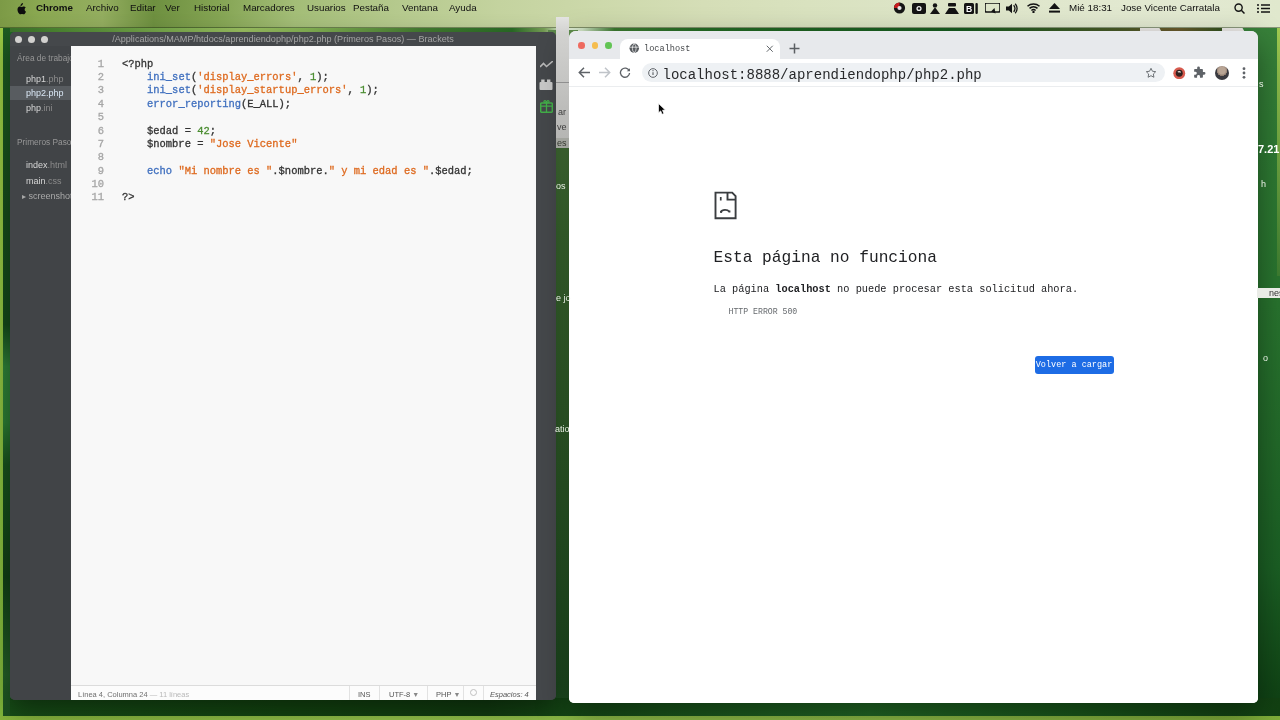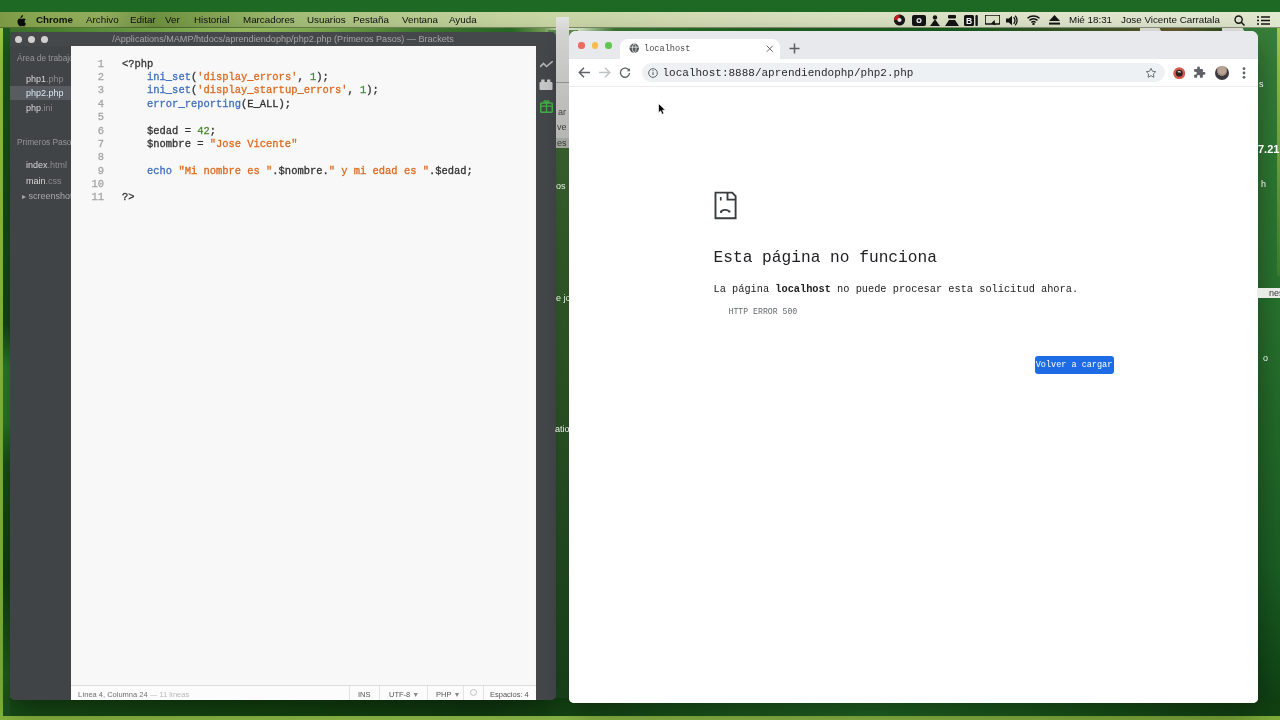--- a/index.html
+++ b/index.html
@@ -19,21 +19,21 @@
   .bg .leftline  { position:absolute; left:0; top:16px; width:3px; height:701px; background:linear-gradient(180deg,#9ccb45,#7fb63b); }
   .bg .leftdark  { position:absolute; left:3px; top:16px; width:7px; height:701px; background:linear-gradient(180deg,#1e5e22 0,#164d1b 28%,#14491a 44%,#2e8038 50%,#2b7c33 58%,#18521d 64%,#113f15 80%,#235f27 94%,#1b501f 100%); }
   .bg .bottombar { position:absolute; left:0; top:716px; width:1280px; height:4px; background:linear-gradient(90deg,#86b43c,#93c24a 30%,#8fbf47 70%,#7fae39 100%); }
   .bg .rightline { position:absolute; left:1277px; top:16px; width:3px; height:260px; background:linear-gradient(180deg,#a5ce52,#3e7e31); }
   .paper { position:absolute; background:#eceae7; }
   .paperA { left:1140px; top:20px; width:24px; height:16px; clip-path:polygon(0 0,62% 0,100% 100%,0 100%); }
   .paperB { left:1222px; top:20px; width:25px; height:16px; clip-path:polygon(0 0,64% 0,100% 100%,0 100%); }
   .dtxt { position:absolute; color:#e8efe4; font-size:9px; white-space:nowrap; }
 
   
-  .menubar { position:absolute; left:0; top:12px; width:1280px; height:16px;
+  .menubar { position:absolute; left:0; top:0; width:1280px; height:28px;
     background:linear-gradient(90deg,#7c9a46 0,#8aa851 3%,#93ad5f 8%,#6e9040 12%,#84a453 17%,#a3bd77 23%,#b5c98d 31%,#c4d39f 39%,#cdd9ab 47%,#d5deb7 55%,#d9e2bf 63%,#dce4c6 71%,#dfe6cb 79%,#e1e8cf 86%,#e2e9d1 93%,#e0e8cd 100%);
     border-bottom:1px solid rgba(30,50,20,.45);
     font-size:9.8px; color:#101010; }
   .menubar .item { position:absolute; top:1.5px; white-space:nowrap; }
 
   
   .bk { position:absolute; left:10px; top:32px; width:546px; height:668px;
     border-radius:5px; background:#45484b; box-shadow:0 10px 26px rgba(0,0,0,.42); overflow:hidden;padding-left:44px; }
   .bk .titlebar { position:absolute; left:0; top:0; width:100%; height:14px; background:#45484b; }
   .bk .titlebar .tl { position:absolute; top:4px; width:7px; height:7px; border-radius:50%; background:#d2d1cf; }
@@ -201,21 +201,21 @@
         <path d="M0.7 6.2h11.6M6.5 3v9.3" stroke="#43b049" stroke-width="1.3"></path>
         <path d="M6.5 3C4.5 3 3 1.5 4.5.7 6 0 6.5 3 6.5 3s.5-3 2-2.3C10 1.5 8.5 3 6.5 3z" fill="none" stroke="#43b049" stroke-width="1.1"></path>
       </svg>
     </div>
     <div class="status">
       <span style="position:absolute; left:7px; top:3.5px;">Línea 4, Columna 24 <span style="color:#b9b9b9;">— 11 líneas</span></span>
       <span style="position:absolute; left:287px; top:3.5px; color:#555;">INS</span>
       <span style="position:absolute; left:318px; top:3.5px; color:#555;">UTF-8 <span style="font-size:7px; color:#888;">▼</span></span>
       <span style="position:absolute; left:365px; top:3.5px; color:#555;">PHP <span style="font-size:7px; color:#888;">▼</span></span>
       <span style="position:absolute; left:399px; top:3px; width:7px; height:7px; border:1px solid #c0c0c0; border-radius:50%;"></span>
-      <span style="position:absolute; left:419px; top:3.5px; color:#555;">Espacios: 4</span>
+      <span style="position:absolute; left:419px; top:3.5px; color:#555;font-style:italic;">Espacios: 4</span>
       <span style="position:absolute; left:278px; top:0; width:1px; height:15px; background:#e2e2e2;"></span>
       <span style="position:absolute; left:308px; top:0; width:1px; height:15px; background:#e2e2e2;"></span>
       <span style="position:absolute; left:356px; top:0; width:1px; height:15px; background:#e2e2e2;"></span>
       <span style="position:absolute; left:392px; top:0; width:1px; height:15px; background:#e2e2e2;"></span>
       <span style="position:absolute; left:412px; top:0; width:1px; height:15px; background:#e2e2e2;"></span>
     </div>
   </div>
 
   <div class="cr">
     <div class="tabbar">
@@ -246,21 +246,21 @@
       <svg style="position:absolute; left:50px; top:8px;" width="12" height="12" viewBox="0 0 16 16">
         <path d="M13.6 5.1A6.1 6.1 0 1 0 14.1 8" stroke="#5f6368" stroke-width="1.8" fill="none"></path>
         <path d="M14.6 1.5v4.3h-4.3z" fill="#5f6368"></path>
       </svg>
       <div class="pill">
         <svg style="position:absolute; left:6.5px; top:4.5px;" width="10" height="10" viewBox="0 0 12 12">
           <circle cx="6" cy="6" r="5.2" fill="none" stroke="#5f6368" stroke-width="1.2"></circle>
           <path d="M6 5v3.4" stroke="#5f6368" stroke-width="1.4"></path>
           <circle cx="6" cy="3.2" r="0.8" fill="#5f6368"></circle>
         </svg>
-        <span style="position:absolute; left:21px; top:4px; font-size:11px; color:#28292b;">localhost:8888/aprendiendophp/php2.php</span>
+        <span style="position:absolute; left:21px; top:4px; font-size:14px; color:#28292b;">localhost:8888/aprendiendophp/php2.php</span>
         <svg style="position:absolute; left:503px; top:3.5px;" width="12" height="12" viewBox="0 0 24 24">
           <path d="M12 2.6l2.9 5.9 6.5.9-4.7 4.6 1.1 6.5L12 17.4l-5.8 3.1 1.1-6.5L2.6 9.4l6.5-.9z" fill="none" stroke="#5f6368" stroke-width="1.8"></path>
         </svg>
       </div>
       <svg style="position:absolute; left:604px; top:8px;" width="12.5" height="12.5" viewBox="0 0 13 13">
         <circle cx="6.5" cy="6.5" r="6.2" fill="#d75b4f"></circle>
         <circle cx="6.5" cy="6.5" r="3.6" fill="#30201e"></circle>
         <path d="M5 5.2a2.4 2.4 0 0 1 3 .4" stroke="#e8e3e0" stroke-width="1.1" fill="none"></path>
       </svg>
       <svg style="position:absolute; left:624px; top:7.5px;" width="13" height="13" viewBox="0 0 24 24">

